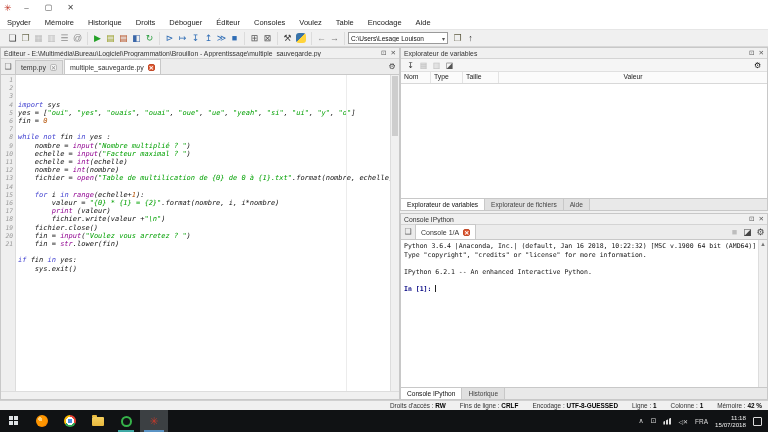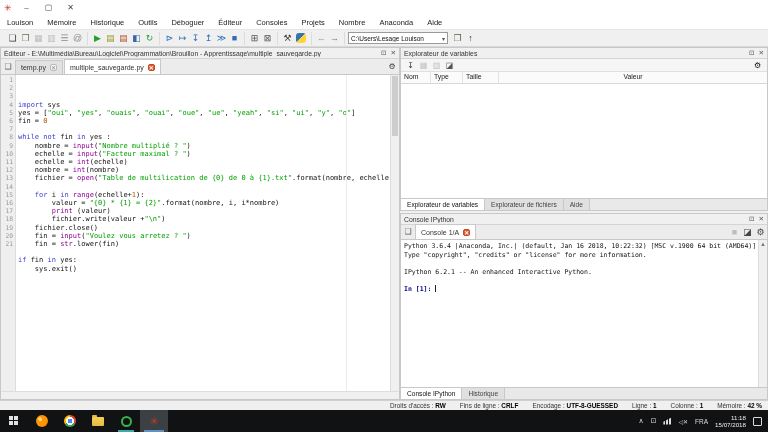--- a/index.html
+++ b/index.html
@@ -45,21 +45,21 @@
   .tab-browse { width:14px; text-align:center; font-size:8px; color:#555; line-height:15px; }
   .tab { display:flex; align-items:center; height:14px; padding:0 5px; font-size:7px; color:#333;
          background:#e2e2e2; border:1px solid #c8c8c8; border-bottom:none; margin-right:1px; }
   .tab.active { background:#fff; height:15px; }
   .tab .cl { margin-left:4px; font-size:6px; color:#888; border:1px solid #bbb; border-radius:2px;
              width:7px; height:7px; line-height:6px; text-align:center; background:#f5f5f5;}
   .tab .cl.dirty { background:#e05a33; border-color:#c24a28; color:#fff; font-weight:bold; }
   .tab-sp { flex:1; }
   .tab-gear { width:14px; text-align:center; font-size:8px; color:#444; line-height:15px; }
 
-  .code-wrap { flex:1; position:relative; display:flex; min-height:0; background:#fff; overflow:hidden;}
+  .code-wrap { flex:1; position:relative; display:flex; min-height:0; background:#fff; overflow:hidden;font-style:italic;}
   .gutter { width:15px; background:#efefef; border-right:1px solid #ddd; text-align:right;
             padding:1px 2px 0 0; color:#999; font-family:"DejaVu Sans Mono", monospace; font-size:6.3px; line-height:8.2px; }
   .codecol { flex:1; padding:1px 0 0 2px; font-family:"DejaVu Sans Mono", monospace;
              font-size:7px; line-height:8.2px; white-space:pre; position:relative; overflow:hidden;}
   .edge-line { position:absolute; left:330px; top:0; bottom:0; width:1px; background:#ececec; }
   .tk-k { color:#4040d0; }
   .tk-s { color:#00a000; }
   .tk-n { color:#b45000; }
   .tk-b { color:#900090; }
   .vscroll { width:9px; background:#f0f0f0; border-left:1px solid #ddd; flex:none;}
@@ -129,30 +129,30 @@
   <div class="titlebar">
     <span class="app-ic">✳</span>
     <div class="win-ctl">
       <span>–</span>
       <span>▢</span>
       <span>✕</span>
     </div>
   </div>
 
   <div class="menubar" id="menubar">
-      <span>Louison</span>
+      <span>Spyder</span>
       <span>Mémoire</span>
       <span>Historique</span>
-      <span>Outils</span>
+      <span>Droits</span>
       <span>Déboguer</span>
       <span>Éditeur</span>
       <span>Consoles</span>
-      <span>Projets</span>
-      <span>Nombre</span>
-      <span>Anaconda</span>
+      <span>Voulez</span>
+      <span>Table</span>
+      <span>Encodage</span>
       <span>Aide</span>
     </div>
 
   <div class="toolbar" id="toolbar">
       <div class="tb-group">
         <span class="tb-icon" style="color: rgb(51, 51, 51);">❏</span>
         <span class="tb-icon" style="color: rgb(109, 109, 82);">❐</span>
         <span class="tb-icon" style="color: rgb(189, 189, 189);">▦</span>
         <span class="tb-icon" style="color: rgb(189, 189, 189);">▥</span>
         <span class="tb-icon" style="color: rgb(138, 138, 138);">☰</span>

